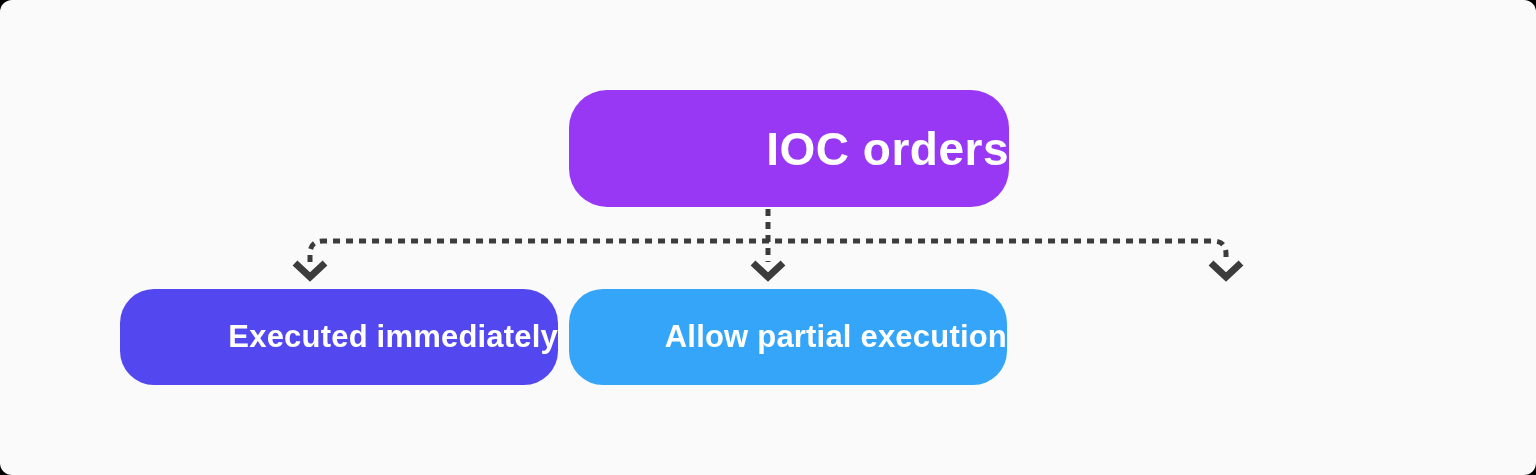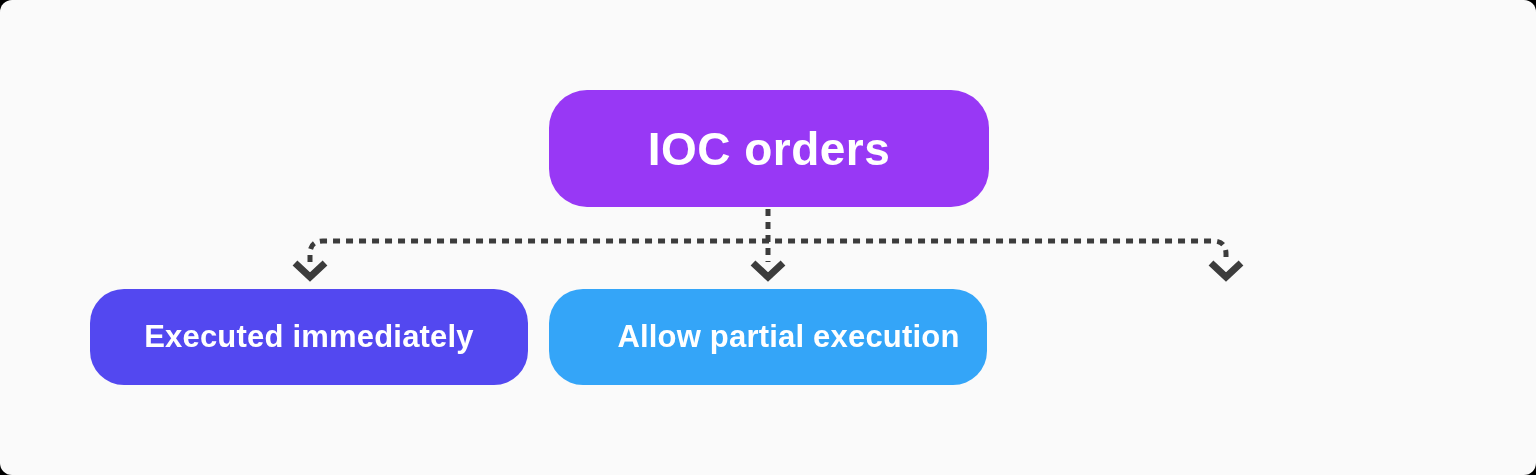--- a/index.html
+++ b/index.html
@@ -13,44 +13,45 @@
     width: 1536px;
     height: 475px;
     background: #FAFAFA;
     border-radius: 12px;
     overflow: hidden;
   }
   .node {
     position: absolute;
     display: flex;
     align-items: center;
-    justify-content: center;
+    justify-content: flex-end;
     color: #FFFFFF;
     font-weight: bold;
     text-align: center;
     box-sizing: border-box;
+    margin-left: 20px;
   }
   .root-node {
     left: 549px;
     top: 90px;
     width: 440px;
     height: 117px;
     border-radius: 38px;
     font-size: 46px;
     letter-spacing: 0.5px;
   }
   .child-node {
     top: 289px;
     width: 438px;
     height: 96px;
     border-radius: 34px;
     font-size: 31px;
     letter-spacing: 0.2px;
   }
-  .child-0 { left: 90px; }
+  .child-0 { left: 100px; }
   .child-1 { left: 549px; }
   .child-2 { left: 1008px; }
   .connector-svg {
     position: absolute;
     left: 0;
     top: 0;
     width: 1536px;
     height: 475px;
     pointer-events: none;
   }

